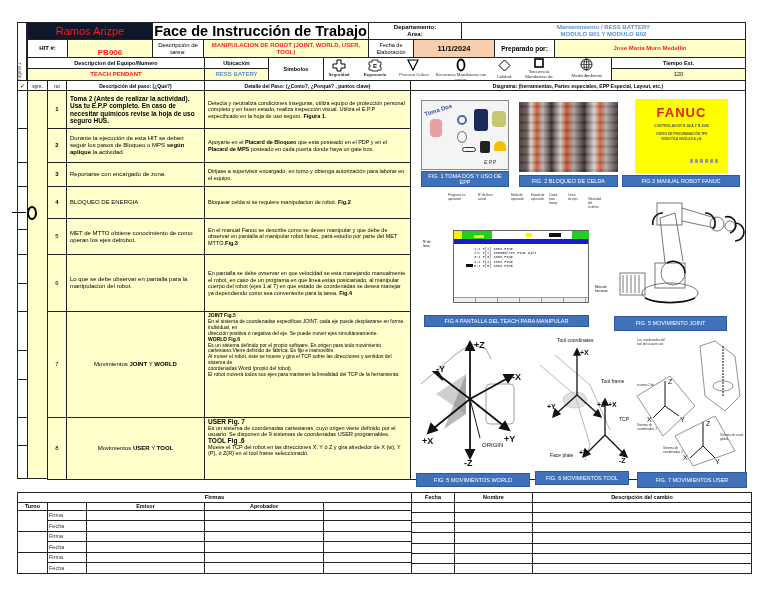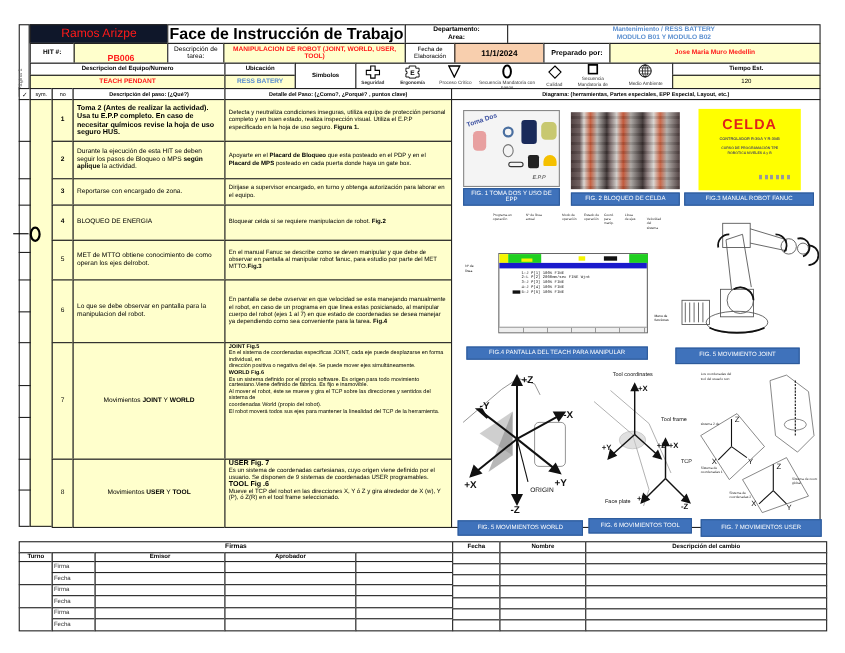--- a/index.html
+++ b/index.html
@@ -292,21 +292,21 @@
   <div class="abs" style="left:62px;top:58px;font-size:5px;font-style:italic;color:#333;">E.P.P</div>
 </div>
 <div class="fig-caption" style="left:421px;top:171px;width:88px;height:16px;">FIG. 1 TOMA DOS Y USO DE EPP</div>
 
 <div class="fig-img" style="left:519px;top:102px;width:99px;height:70px;background:linear-gradient(90deg,#4a3a3a 0%,#6b5a5a 8%,#d8d4d0 12%,#c45a3a 18%,#b8b4b0 24%,#3a3030 33%,#7a6a6a 36%,#d0ccc8 42%,#c05030 48%,#a8a4a0 55%,#3a3030 66%,#8a7a7a 70%,#d8d4d0 76%,#c86040 82%,#b0aca8 88%,#4a3a3a 100%);">
   <div class="abs" style="left:0;top:0;width:100%;height:100%;background:repeating-linear-gradient(0deg,rgba(0,0,0,0.1) 0 3px,rgba(255,255,255,0.05) 3px 8px);"></div>
 </div>
 <div class="fig-caption" style="left:519px;top:175px;width:99px;height:12px;">FIG. 2 BLOQUEO DE CELDA</div>
 
 <div class="fig-img" style="left:635px;top:99px;width:93px;height:74px;background:#ffff00;">
-  <div class="abs b" style="left:0;top:6px;width:100%;text-align:center;color:#e0201a;font-size:13px;letter-spacing:1px;">CELDA</div>
+  <div class="abs b" style="left:0;top:6px;width:100%;text-align:center;color:#e0201a;font-size:13px;letter-spacing:1px;">FANUC</div>
   <div class="abs b" style="left:0;top:25px;width:100%;text-align:center;font-size:3.5px;color:#555;">CONTROLADOR R-30iA Y R-30iB</div>
   <div class="abs b" style="left:0;top:33px;width:100%;text-align:center;font-size:3.2px;color:#555;">CURSO DE PROGRAMACIÓN TPE</div>
   <div class="abs b" style="left:0;top:38px;width:100%;text-align:center;font-size:3.2px;color:#555;">ROBOTICA NIVELES A y B</div>
   <div class="abs" style="left:55px;top:60px;width:30px;height:4px;background:repeating-linear-gradient(90deg,#999 0 3px,transparent 3px 5px);"></div>
 </div>
 <div class="fig-caption" style="left:622px;top:175px;width:118px;height:12px;">FIG.3 MANUAL ROBOT FANUC</div>
 
 <div class="fig-img" style="left:418px;top:193px;width:190px;height:120px;background:#fff;">
   <div class="abs" style="left:0;top:0;width:100%;height:12px;font-size:3px;color:#333;">
     <span class="abs" style="left:30px;top:0;">Programa en<br>operación</span>

